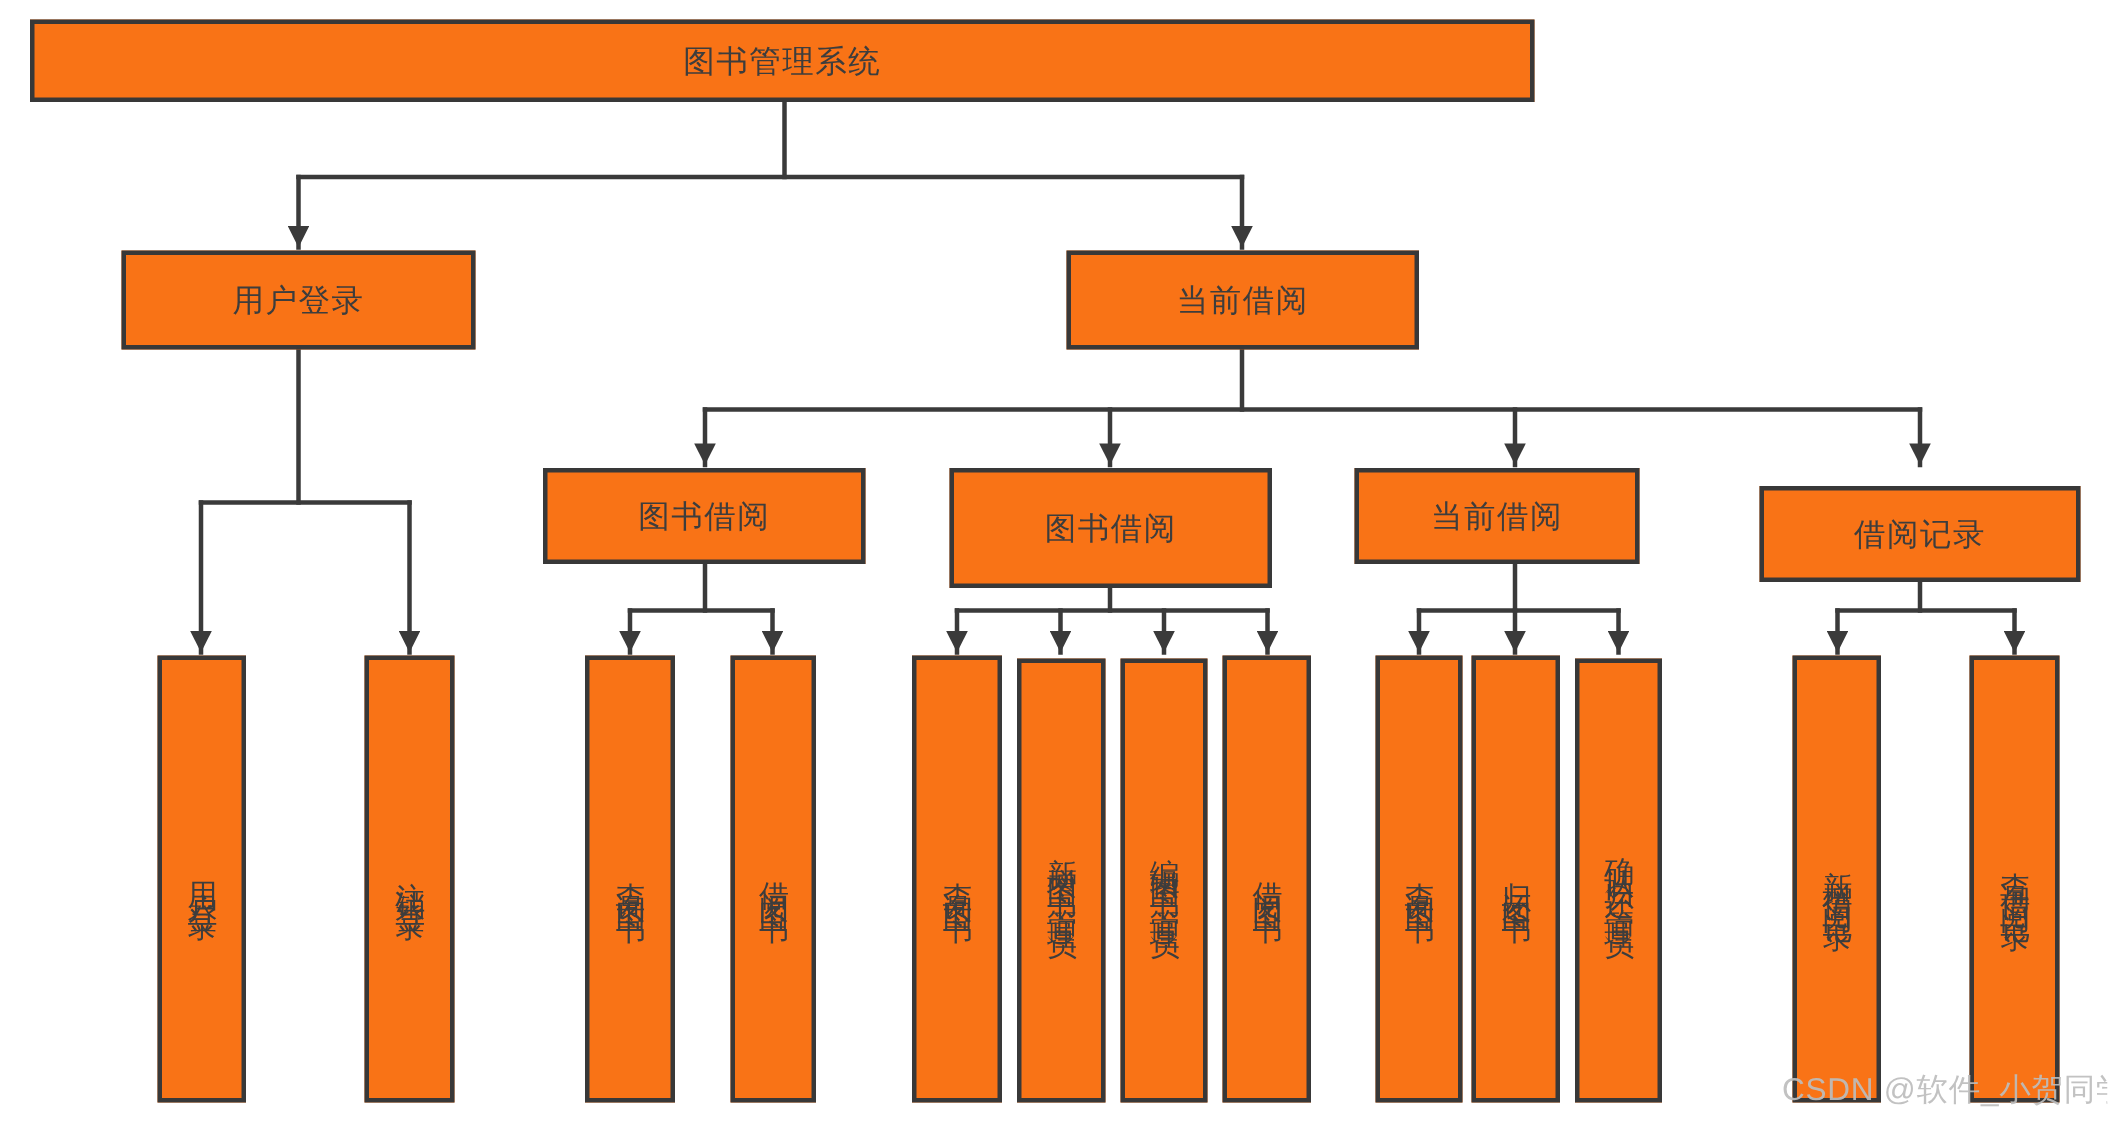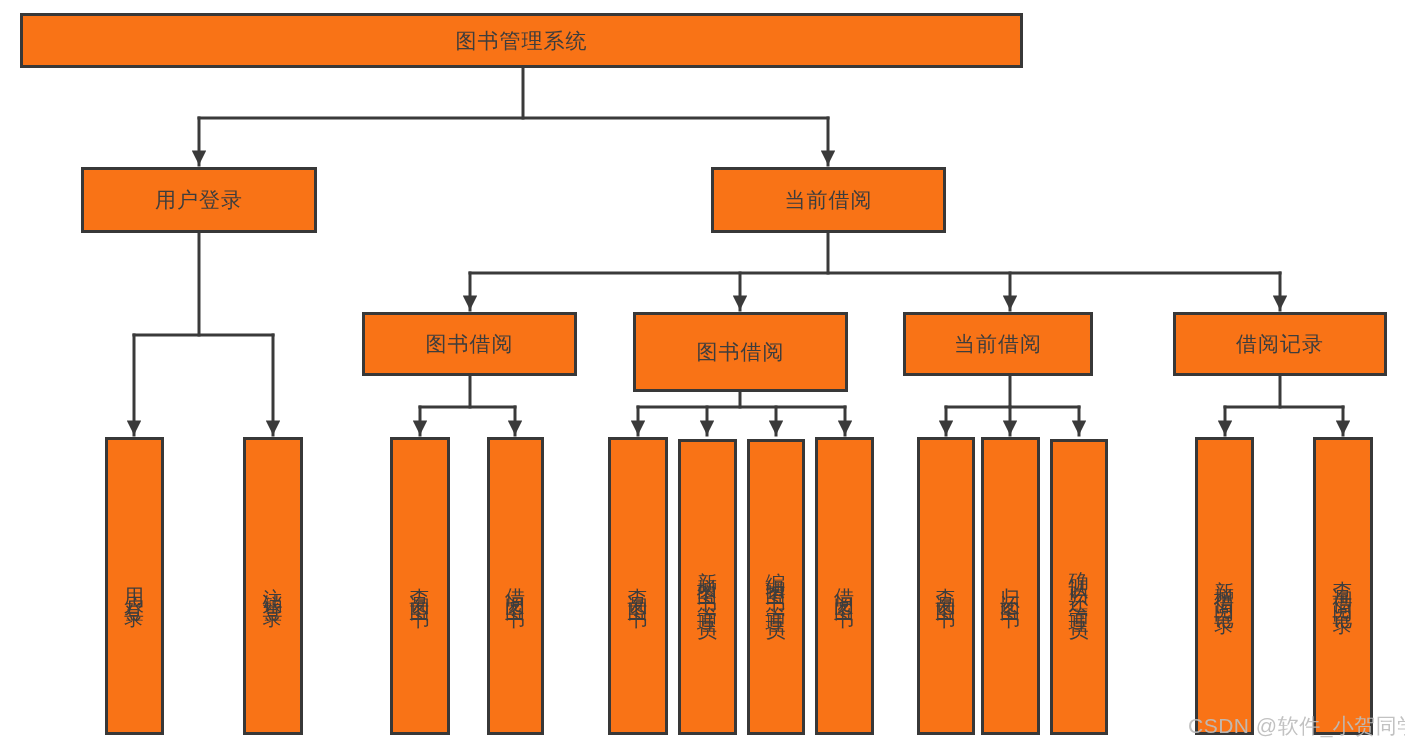--- a/index.html
+++ b/index.html
@@ -127,21 +127,21 @@
 
   <div class="node h" style="left:362px; top:312px; width:215px; height:64px">
     <span>图书借阅</span>
   </div>
   <div class="node h" style="left:633px; top:312px; width:215px; height:80px">
     <span>图书借阅</span>
   </div>
   <div class="node h" style="left:903px; top:312px; width:190px; height:64px">
     <span>当前借阅</span>
   </div>
-  <div class="node h" style="left:1173px; top:312px; width:214px; height:64px">
+  <div class="node h" style="left:1173px; top:324px; width:214px; height:64px">
     <span>借阅记录</span>
   </div>
 
   <div class="node vert" style="left:105px; top:437px; width:59px; height:298px">
     <span>用户登录</span>
   </div>
   <div class="node vert" style="left:243px; top:437px; width:60px; height:298px">
     <span>注销登录</span>
   </div>
 

